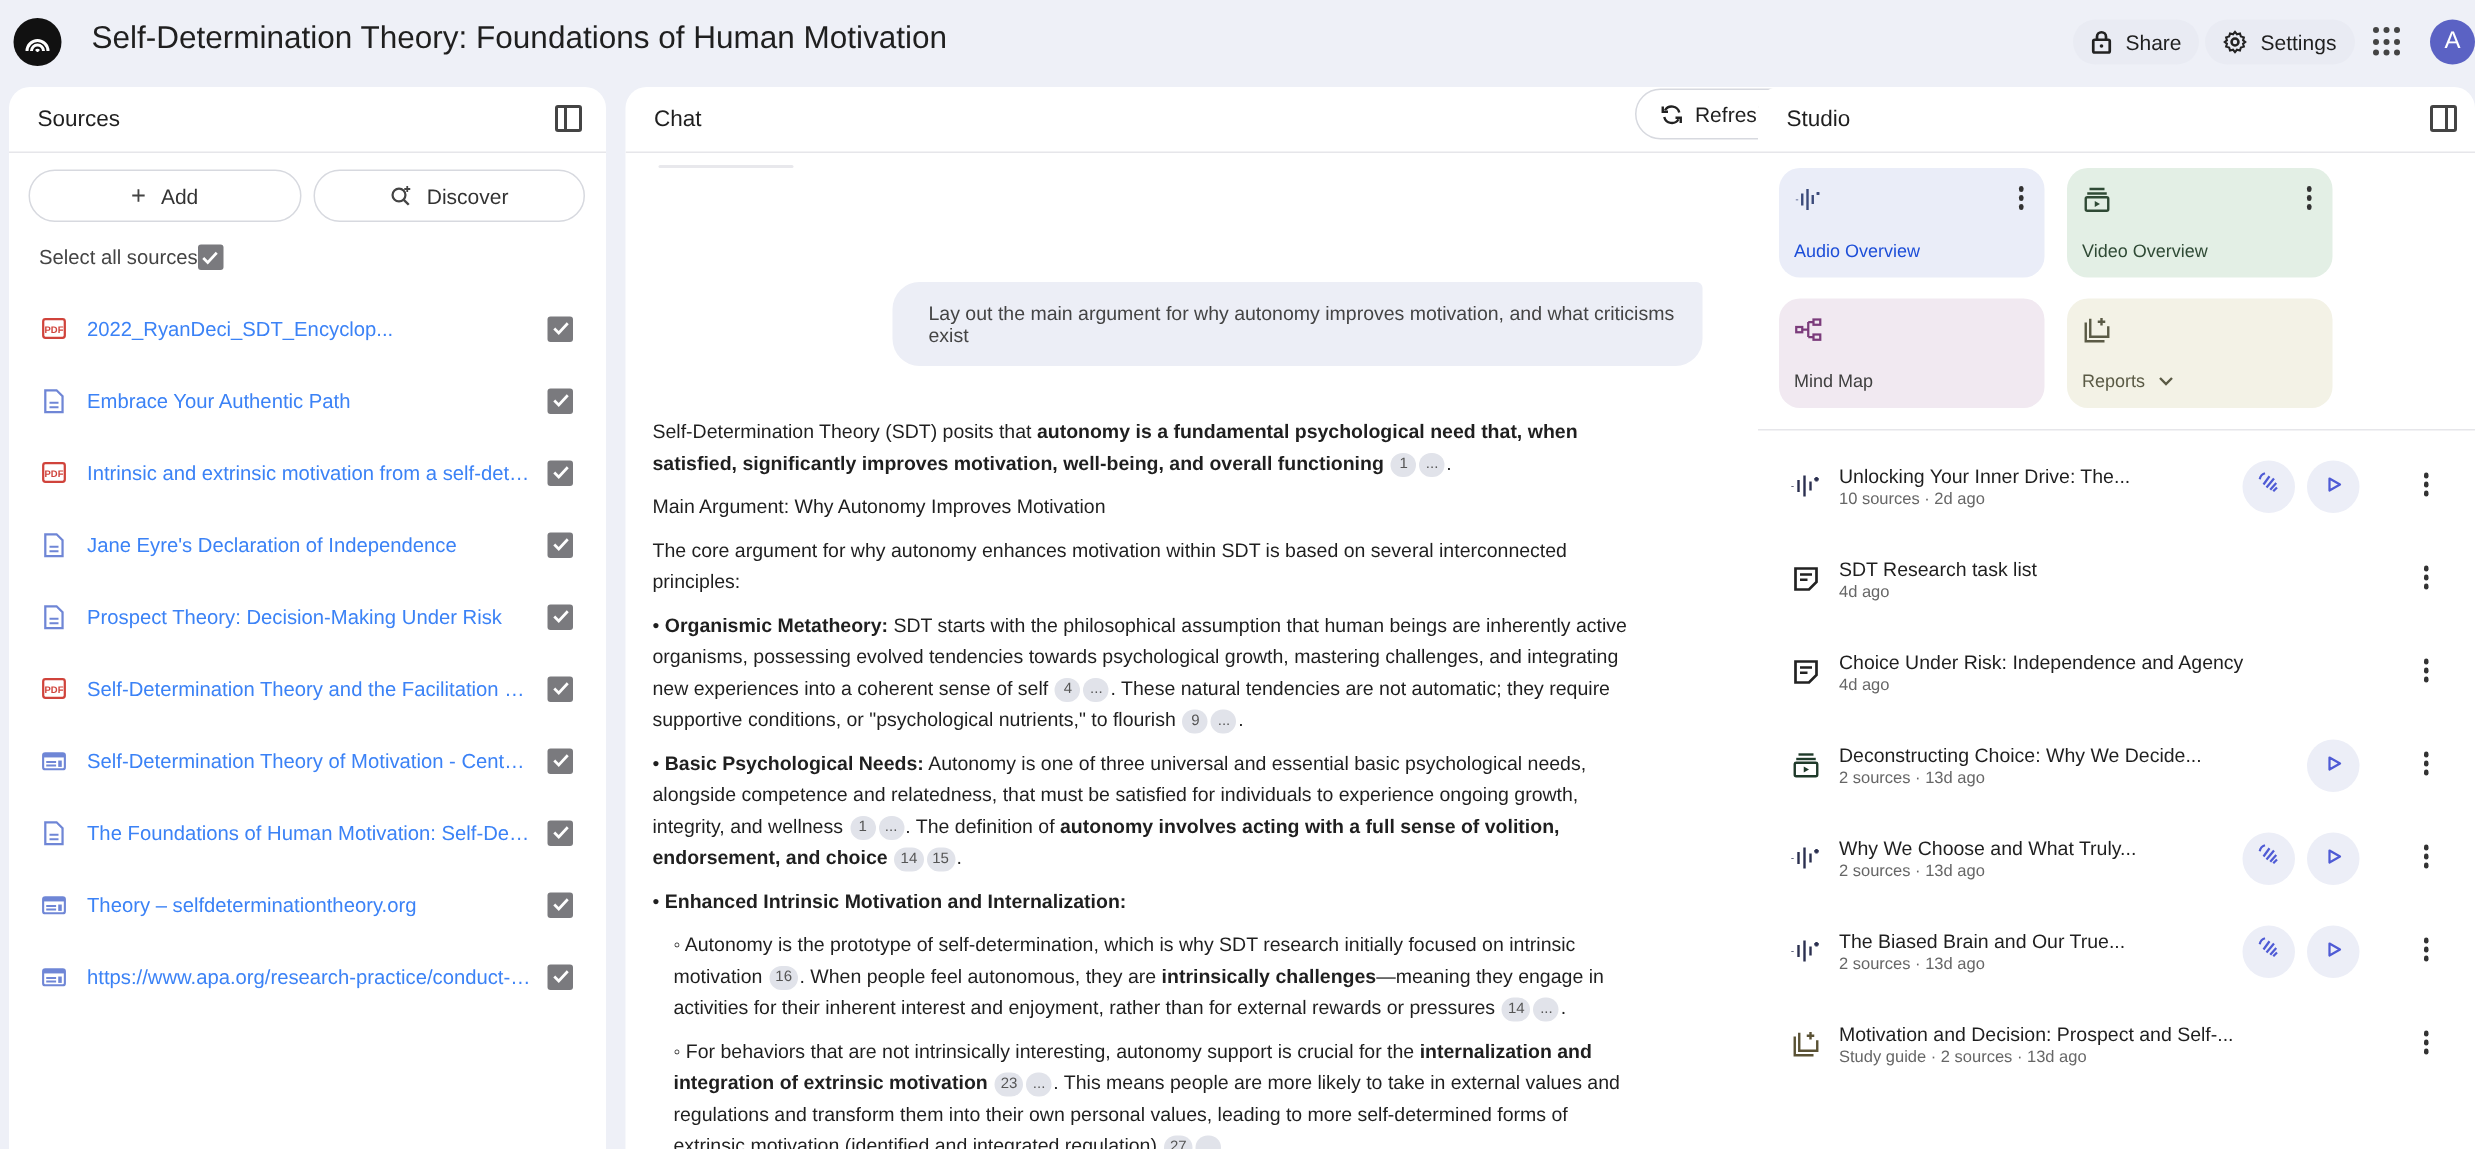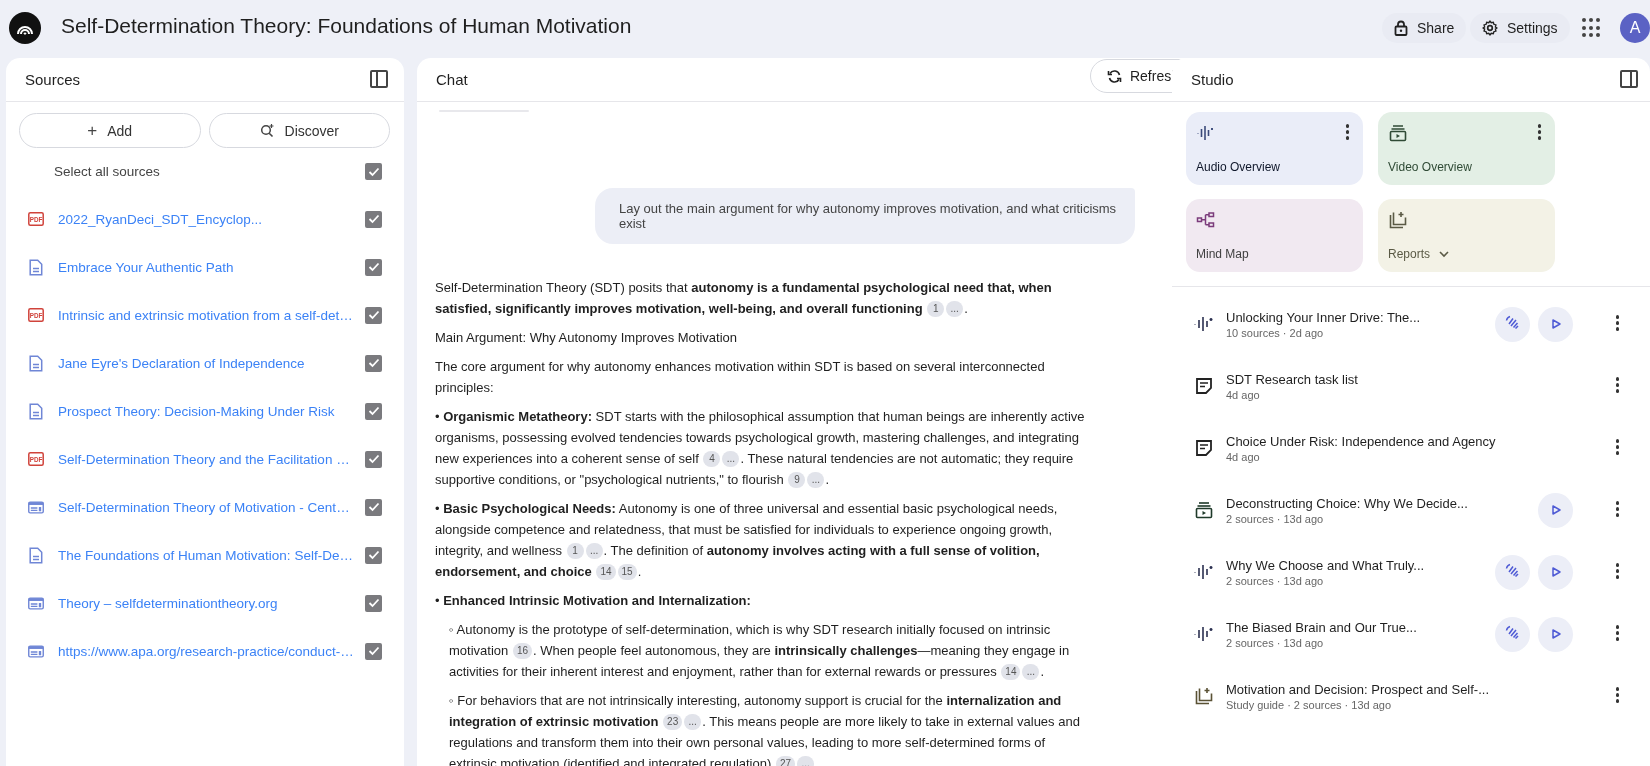--- a/index.html
+++ b/index.html
@@ -27,21 +27,21 @@
   .sources .panel-toggle::after { left: 4px; }
   .chat { left: 417px; width: 797px; }
   .studio { left: 1172px; width: 478px; }
   .studio .panel-toggle { right: 12px; }
   .studio .panel-toggle::after { right: 4px; }
 
   
   .src-actions { display: flex; gap: 8px; padding: 11px 14px 0 13px; }
   .pill-btn { flex: 1; height: 35px; border: 1px solid #d7d9df; border-radius: 18px; display: flex; align-items: center; justify-content: center; font-size: 14px; color: #333; cursor: pointer; background: #fff; }
   .pill-btn .ic { margin-right: 10px; font-size: 17px; color: #444; line-height: 1; }
-  .select-all { display: flex; align-items: center; justify-content: space-between; padding: 0 22px 0 20px; height: 47px; font-size: 13.5px; color: #444; margin-top: 0; margin-left: 28px; }
+  .select-all { display: flex; align-items: center; justify-content: flex-start; padding: 0 22px 0 20px; height: 47px; font-size: 13.5px; color: #444; margin-top: 0; }
   .checkbox { width: 17px; height: 17px; background: #7a7a7e; border-radius: 2px; display: flex; align-items: center; justify-content: center; cursor: pointer; flex-shrink: 0; }
   .src-list { padding-top: 0; }
   .src-item { display: flex; align-items: center; height: 48px; padding: 0 22px 0 22px; cursor: pointer; }
   .src-icon { width: 16px; height: 18px; margin-right: 14px; flex-shrink: 0; display: flex; align-items: center; justify-content: center; }
   .src-label { flex: 1; font-size: 13.5px; color: #3b82f6; white-space: nowrap; overflow: hidden; text-overflow: ellipsis; margin-right: 10px; }
 
   
   .refresh-btn { position: absolute; right: 14px; top: 1px; height: 34px; border: 1px solid #d7d9df; border-radius: 18px; padding: 0 20px 0 16px; display: flex; align-items: center; font-size: 14px; color: #1f1f1f; background: #fff; cursor: pointer; }
   .refresh-btn svg { margin-right: 8px; }
   .chat-body { position: relative; height: 664px; overflow: hidden; }
@@ -53,21 +53,21 @@
   .cite { display: inline-block; min-width: 17px; height: 16px; padding: 0 4px; border-radius: 8px; background: #e1e3ea; color: #555; font-size: 10px; line-height: 16px; text-align: center; vertical-align: 1px; margin: 0 1px; cursor: pointer; }
   .sub { padding-left: 14px; }
   .chat-scroll { position: absolute; right: 2px; top: 618px; width: 5px; height: 46px; background: #c8c8cc; border-radius: 3px; }
 
   
   .tiles { display: grid; grid-template-columns: 177px 177px; gap: 14px 15px; padding: 10px 14px 0 14px; }
   .tile { height: 73px; border-radius: 14px; position: relative; padding: 12px 10px; cursor: pointer; }
   .tile .t-icon { position: absolute; left: 10px; top: 11px; }
   .tile .t-label { position: absolute; left: 10px; top: 48px; font-size: 12px; }
   .tile .kebab { position: absolute; right: 14px; top: 12px; }
-  .tile.audio { background: #eaedf8; color: #0f172a; }
+  .tile.audio { background: #eaedf8; color: #1d4ed8; }
   .tile.video { background: #e3efe5; color: #2f4a35; }
   .tile.mind { background: #f1e9f1; color: #404040; }
   .tile.reports { background: #f3f2e6; color: #5a5a45; }
   .studio-divider { height: 1px; background: #e6e6ea; margin-top: 14px; }
   .artifact { position: relative; height: 62px; display: flex; align-items: center; padding-left: 20px; cursor: pointer; }
   .artifact .a-icon { width: 24px; height: 24px; display: flex; align-items: center; justify-content: center; margin-right: 10px; }
   .artifact .a-text { flex: 1; }
   .artifact .a-title { font-size: 13px; color: #1f1f1f; white-space: nowrap; }
   .artifact .a-meta { font-size: 11px; color: #666; margin-top: 2px; }
   .round-btn { position: absolute; width: 35px; height: 35px; border-radius: 50%; background: #eceef7; display: flex; align-items: center; justify-content: center; cursor: pointer; }

